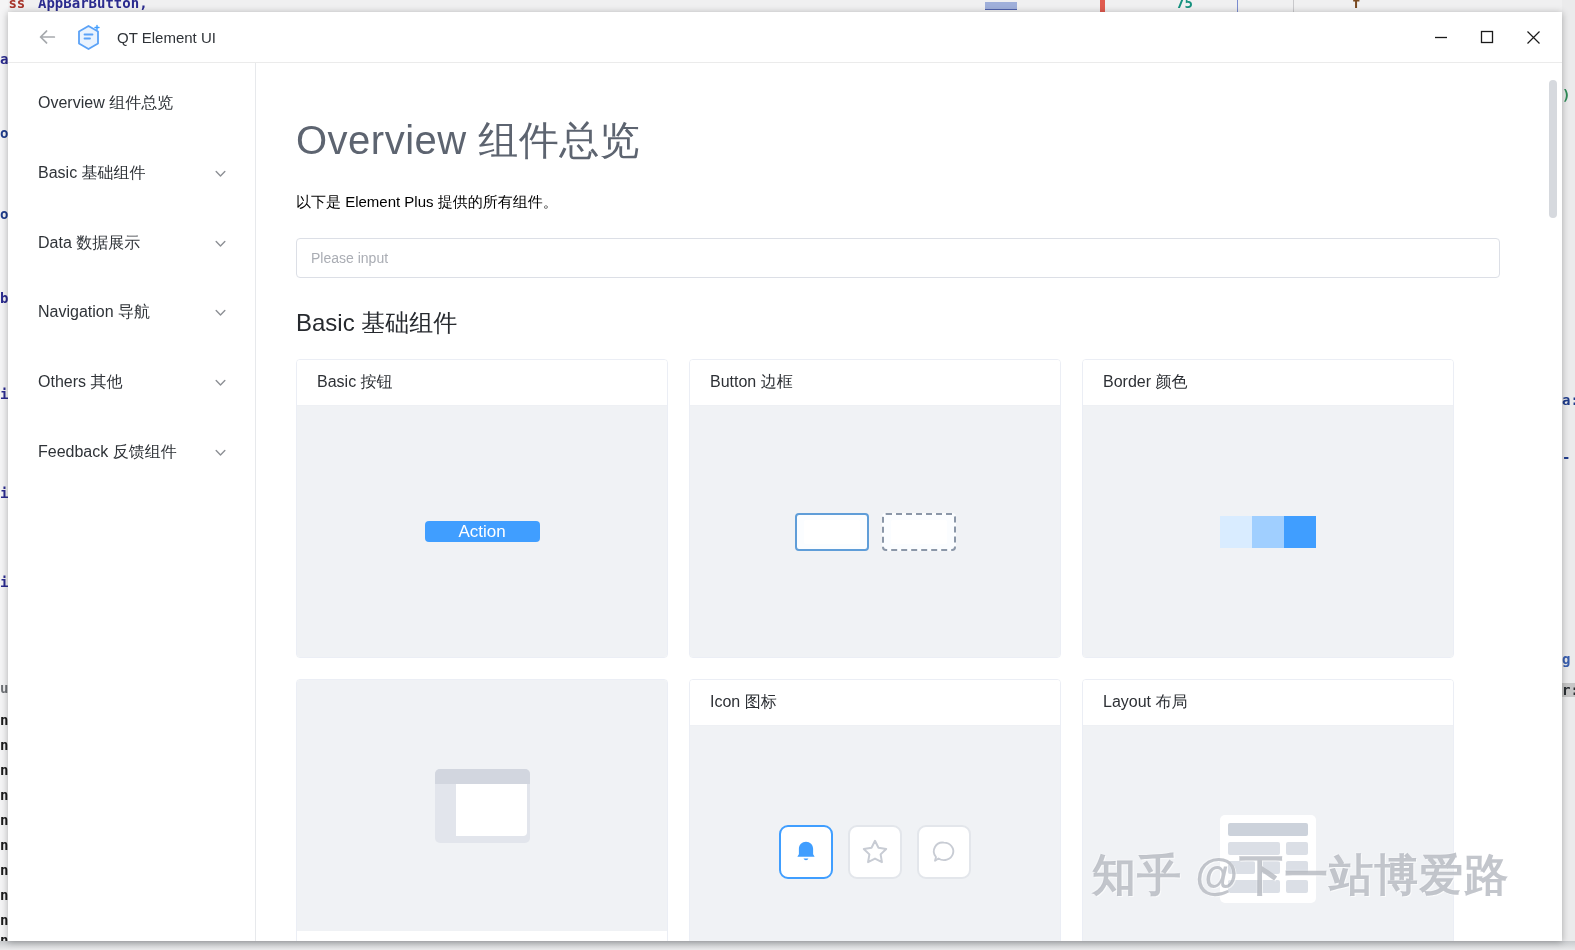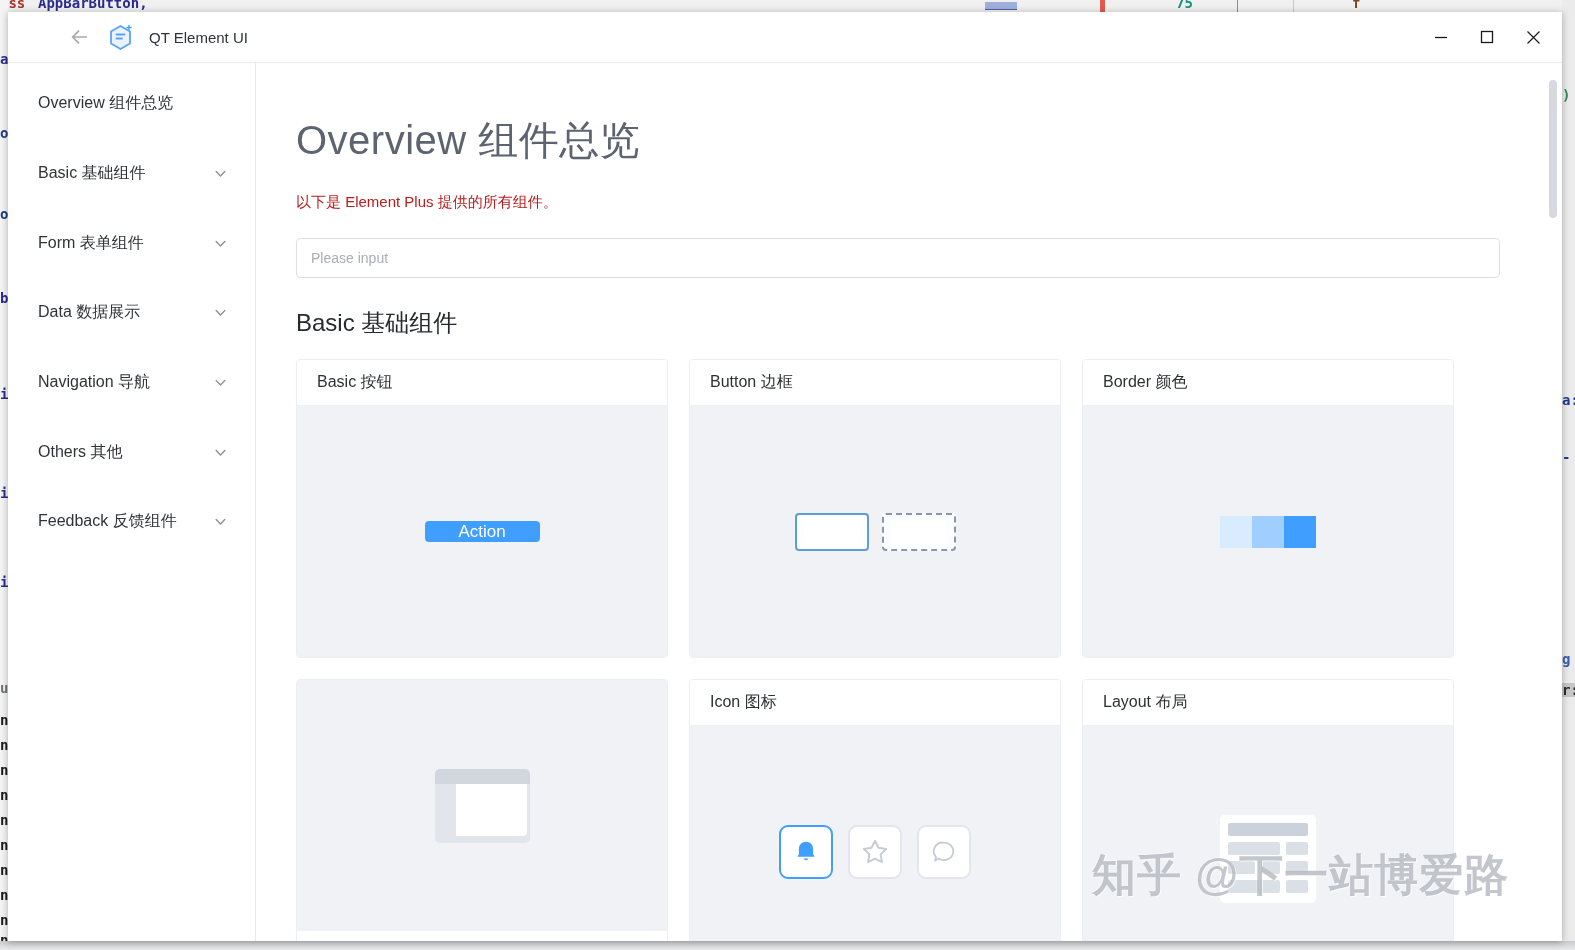--- a/index.html
+++ b/index.html
@@ -10,39 +10,39 @@
   .ide-top{position:absolute;left:0;top:0;width:1575px;height:12px;overflow:hidden;background:#f0f0f1;}
   .ide-left{position:absolute;left:0;top:0;width:8px;height:950px;overflow:hidden;background:#f4f4f5;}
   .ide-right{position:absolute;left:1562px;top:0;width:13px;height:950px;overflow:hidden;background:#ebebec;}
   .ide-bottom{position:absolute;left:0;top:941px;width:1575px;height:9px;background:linear-gradient(#c8cacd,#e9eaeb);}
   .frag{position:absolute;font-family:"DejaVu Sans Mono","Liberation Mono",monospace;font-size:14px;font-weight:bold;line-height:14px;white-space:nowrap;}
   .bar{position:absolute;}
 
   
   .window{position:absolute;left:8px;top:12px;width:1554px;height:929px;background:#fff;
           box-shadow:0 1px 7px rgba(0,0,0,.30);overflow:hidden;z-index:2;}
-  .titlebar{height:50px;display:flex;align-items:center;border-bottom:1px solid #ebebeb;position:relative;padding-left:32px;}
+  .titlebar{height:50px;display:flex;align-items:center;border-bottom:1px solid #ebebeb;position:relative;}
   .back-btn{margin-left:26px;width:26px;height:26px;display:flex;align-items:center;justify-content:center;cursor:pointer;}
   .app-logo{margin-left:16px;width:25px;height:27px;position:relative;}
   .app-title{margin-left:16px;font-size:15px;color:#2f3338;}
   .win-controls{position:absolute;right:6px;top:0;height:50px;display:flex;align-items:center;}
   .win-btn{width:46px;height:46px;display:flex;align-items:center;justify-content:center;cursor:pointer;}
 
   .win-body{display:flex;height:879px;justify-content:center;}
 
   
   .sidebar{width:248px;flex:0 0 248px;border-right:1px solid #e7e9ec;padding-top:6px;box-sizing:border-box;}
   .side-item{height:69.7px;display:flex;align-items:center;justify-content:space-between;
              padding:0 28px 0 30px;font-size:16px;color:#2f3338;cursor:pointer;}
   .side-item .chev{display:flex;align-items:center;}
 
   
   .main{flex:1;padding:0 62px 0 40px;position:relative;overflow:hidden;}
   .page-title{margin:53px 0 0;font-size:40px;font-weight:400;color:#5d6470;line-height:48px;letter-spacing:.5px;}
-  .page-subtitle{margin:28px 0 0;font-size:15px;color:#b91c1c;line-height:20px;}
+  .page-subtitle{margin:28px 0 0;font-size:15px;color:#000000;line-height:20px;}
   .search-wrap{margin-top:26px;}
   .search-input{width:100%;height:40px;box-sizing:border-box;border:1px solid #dcdfe6;border-radius:4px;
                 padding:0 14px;font-size:14px;color:#333;outline:none;font-family:inherit;background:#fff;}
   .search-input::placeholder{color:#aaadb4;}
   .section-title{margin:30px 0 0;font-size:24px;font-weight:500;color:#26292e;line-height:30px;}
   .card-grid{margin-top:21px;display:grid;grid-template-columns:repeat(3,372px);gap:21px;justify-content:start;}
   .card{border:1px solid #ebeef5;border-radius:4px;overflow:hidden;background:#fff;}
   .card-header{height:45px;display:flex;align-items:center;padding-left:20px;font-size:16px;color:#2d3035;
                border-bottom:1px solid #eef0f4;background:#fff;}
   .card-body{height:251px;background:#f0f2f5;display:flex;align-items:center;justify-content:center;}
@@ -171,28 +171,20 @@
         </div>
         <div class="side-item">
           <span>Basic 基础组件</span>
           <span class="chev">
               <svg width="13" height="13" viewBox="0 0 12 12">
                 <path d="M2 4.2 l4 4 4-4" stroke="#8d9095" fill="none" stroke-width="1.3" stroke-linecap="round" stroke-linejoin="round"></path>
               </svg>
             </span>
         </div>
         <div class="side-item">
-          <span>Form 表单组件</span>
-          <span class="chev">
-              <svg width="13" height="13" viewBox="0 0 12 12">
-                <path d="M2 4.2 l4 4 4-4" stroke="#8d9095" fill="none" stroke-width="1.3" stroke-linecap="round" stroke-linejoin="round"></path>
-              </svg>
-            </span>
-        </div>
-        <div class="side-item">
           <span>Data 数据展示</span>
           <span class="chev">
               <svg width="13" height="13" viewBox="0 0 12 12">
                 <path d="M2 4.2 l4 4 4-4" stroke="#8d9095" fill="none" stroke-width="1.3" stroke-linecap="round" stroke-linejoin="round"></path>
               </svg>
             </span>
         </div>
         <div class="side-item">
           <span>Navigation 导航</span>
           <span class="chev">

